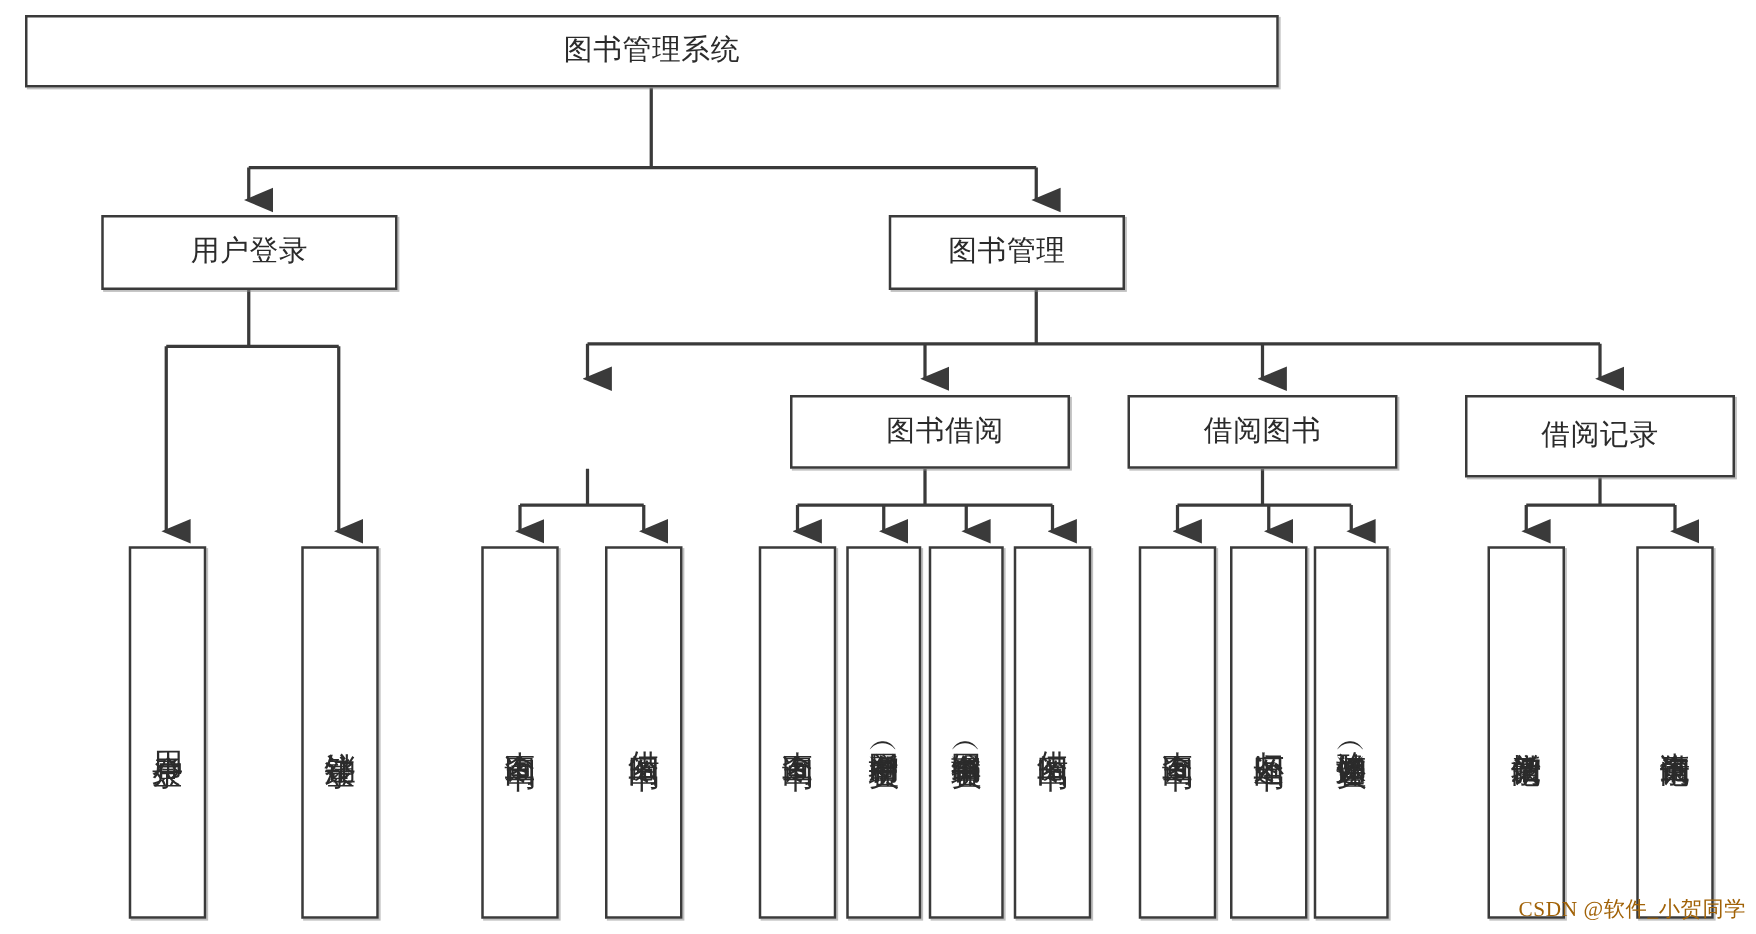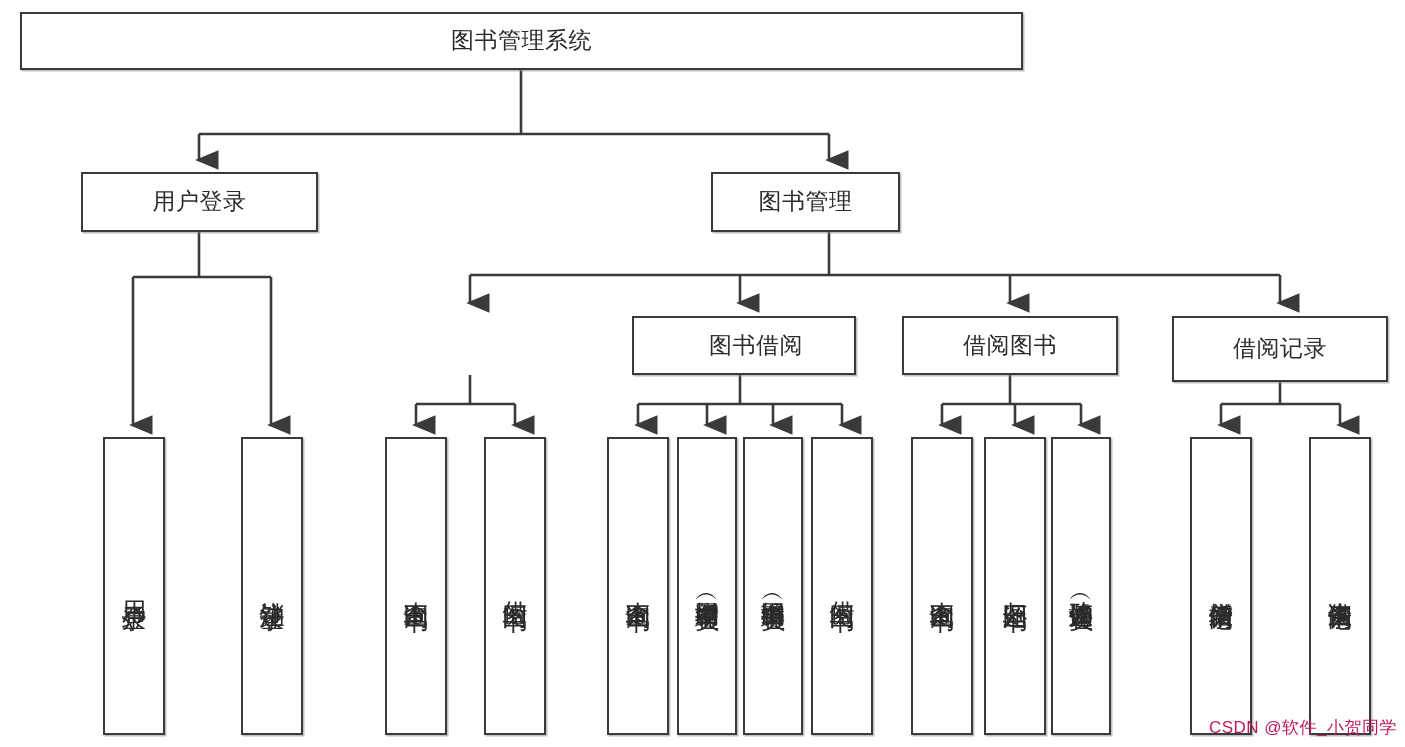--- a/index.html
+++ b/index.html
@@ -60,25 +60,25 @@
   }
   .node.vert.tight .lbl {
     font-size: 24px;
     letter-spacing: 1px;
   }
   #watermark {
     position: absolute;
     right: 8px;
     bottom: 8px;
     font-size: 17px;
-    color: #be185d;
+    color: #a16207;
     letter-spacing: 0.5px;
     z-index: 5;
     white-space: pre;
-    font-family: Liberation Sans, sans-serif;
+    font-family: Liberation Serif, serif;
   }
 </style>
 </head>
 <body>
 
 <div id="canvas">
 
   <svg id="wires" viewBox="0 0 1405 747" preserveAspectRatio="none">
     <defs>
       <marker id="arrow" viewBox="0 0 12 12" refX="6" refY="10" markerWidth="9" markerHeight="9" orient="auto-start-reverse">

